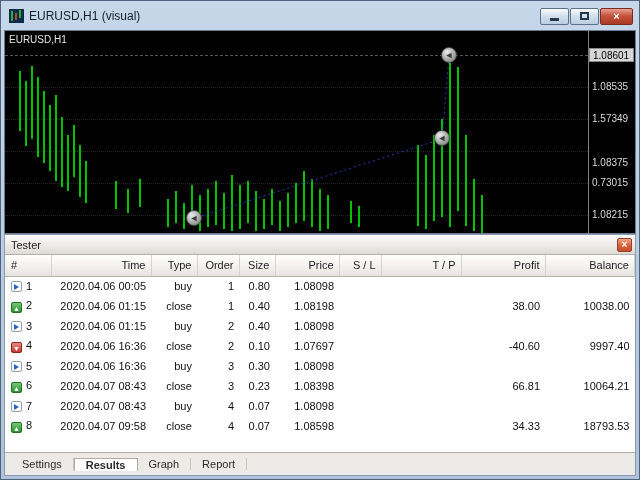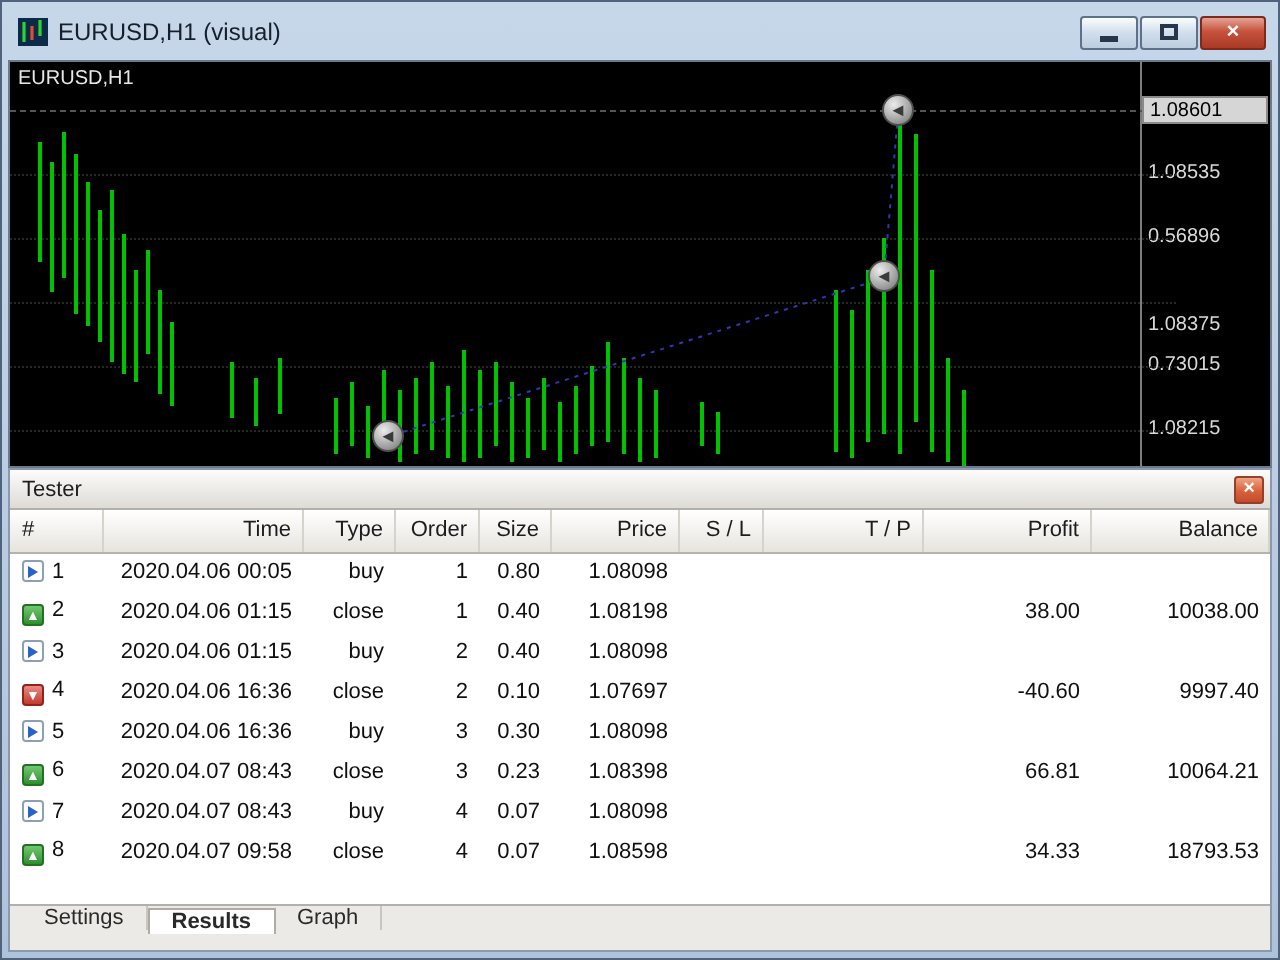--- a/index.html
+++ b/index.html
@@ -50,21 +50,21 @@
   .bar { position:absolute; width:2px; background:#00c200; z-index:2; }
   svg.trendlines { position:absolute; left:0; top:0; width:100%; height:100%; z-index:3; }
   svg.trendlines line { stroke:#3434b8; stroke-width:1; stroke-dasharray:2 3; }
   .marker {
     position:absolute; width:16px; height:16px; border-radius:50%; z-index:4;
     background:radial-gradient(circle at 35% 30%, #ececec, #a8a8a8 55%, #707070);
     border:1px solid #4e4e4e;
     color:#3a3a3a; font-size:9px; line-height:14px; text-align:center;
   }
   .scale {
-    position:absolute; top:0; right:0; bottom:0; width:65px;
+    position:absolute; top:0; right:0; bottom:0; width:47px;
     background:#000; border-left:1px solid #7d7d7d;
     color:#d9d9d9; font-size:10px;
   }
   .tick { position:absolute; left:3px; }
   .current-price {
     position:absolute; top:17px; left:0; right:1px; height:14px;
     background:#d6d6d6; color:#000; font-size:10px; line-height:13px;
     padding-left:3px; border:1px solid #8a8a8a; z-index:5;
   }
 
@@ -109,21 +109,21 @@
     content:""; position:absolute; left:2px; top:2px;
     border-left:5px solid #2a62c9; border-top:3px solid transparent; border-bottom:3px solid transparent;
   }
   .row-icon.profit { background:linear-gradient(#72c872,#2f8f2f); border:1px solid #247024; }
   .row-icon.profit::after { content:"▲"; }
   .row-icon.loss { background:linear-gradient(#ea8b84,#c23a2e); border:1px solid #8f241b; }
   .row-icon.loss::after { content:"▼"; }
 
   
   .tabs {
-    flex:0 0 23px; display:flex; align-items:flex-start;
+    flex:0 0 23px; display:flex; align-items:center;
     background:#eceae6; border-top:1px solid #b3b0aa;
     padding-left:6px; font-size:11px; color:#2a2a2a;
   }
   .tab {
     display:flex; align-items:center; padding:0 11px;
     border-right:1px solid #c9c6c0; cursor:default;
   }
   .tab.active {
     background:#fff; font-weight:bold;
     border:1px solid #aeaba4; border-bottom:none; border-right:1px solid #aeaba4;
@@ -221,21 +221,21 @@
         <div class="bar" style="left: 460px; top: 104px; height: 91px;"></div>
         <div class="bar" style="left: 468px; top: 148px; height: 52px;"></div>
         <div class="bar" style="left: 476px; top: 164px; height: 38px;"></div>
         <div class="marker" style="left: 181px; top: 179px;">◄</div>
         <div class="marker" style="left: 429px; top: 99px;">◄</div>
         <div class="marker" style="left: 436px; top: 16px;">◄</div>
       </div>
     <div class="scale" id="scale-ticks">
       <div class="current-price">1.08601</div>
     <div class="tick" style="top: 50px;">1.08535</div>
-        <div class="tick" style="top: 82px;">0.56896</div>
+        <div class="tick" style="top: 82px;">1.57349</div>
         <div class="tick" style="top: 126px;">1.08375</div>
         <div class="tick" style="top: 146px;">0.73015</div>
         <div class="tick" style="top: 178px;">1.08215</div>
       </div>
   </div>
 
   <div class="tester">
     <div class="tester-titlebar">
       <span>Tester</span>
       <div class="tester-close">×</div>
@@ -367,16 +367,17 @@
               <td class="col-balance">18793.53</td>
             </tr>
           </tbody>
       </table>
     </div>
 
     <div class="tabs" id="tabs">
         <div class="tab">Settings</div>
         <div class="tab active">Results</div>
         <div class="tab">Graph</div>
+        <div class="tab">Report</div>
       </div>
   </div>
 
 </div>
 
 </body></html>

